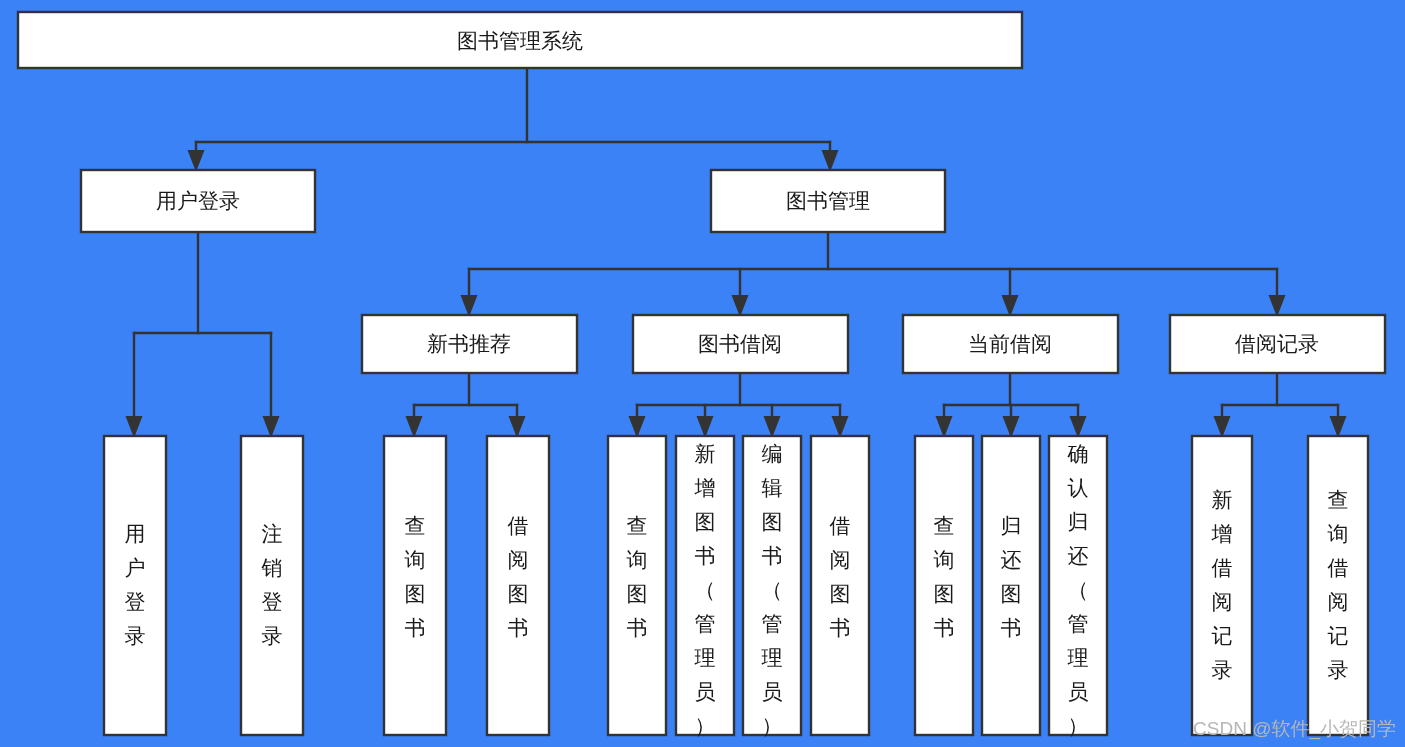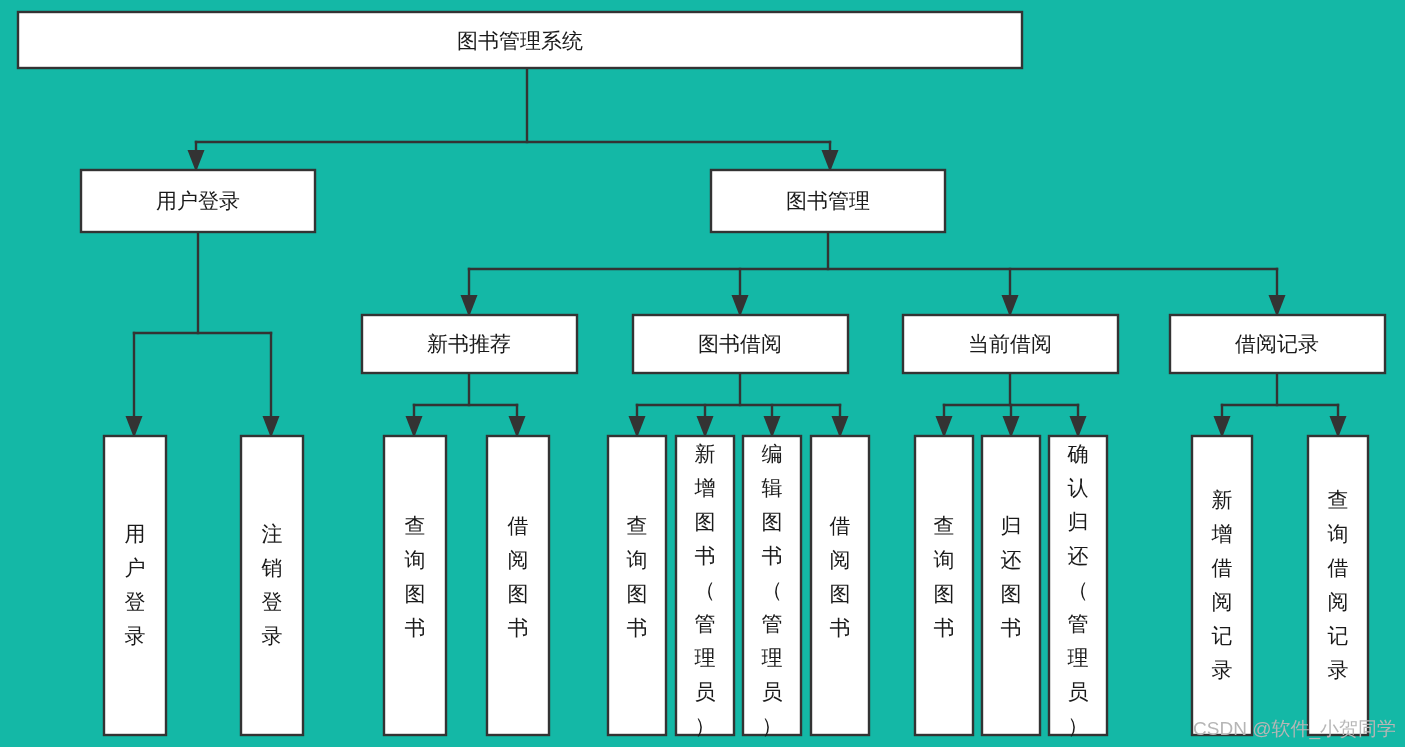--- a/index.html
+++ b/index.html
@@ -11,21 +11,21 @@
   body {
     width: 1405px;
     height: 747px;
     font-family: "Liberation Sans", "DejaVu Sans", sans-serif;
     overflow: hidden;
   }
   #diagram-root {
     position: relative;
     width: 1405px;
     height: 747px;
-    background: #14b8a6;
+    background: #3b82f6;
   }
   svg.diagram-canvas {
     position: absolute;
     top: 0;
     left: 0;
     width: 1405px;
     height: 747px;
     display: block;
   }
   .node-rect {

